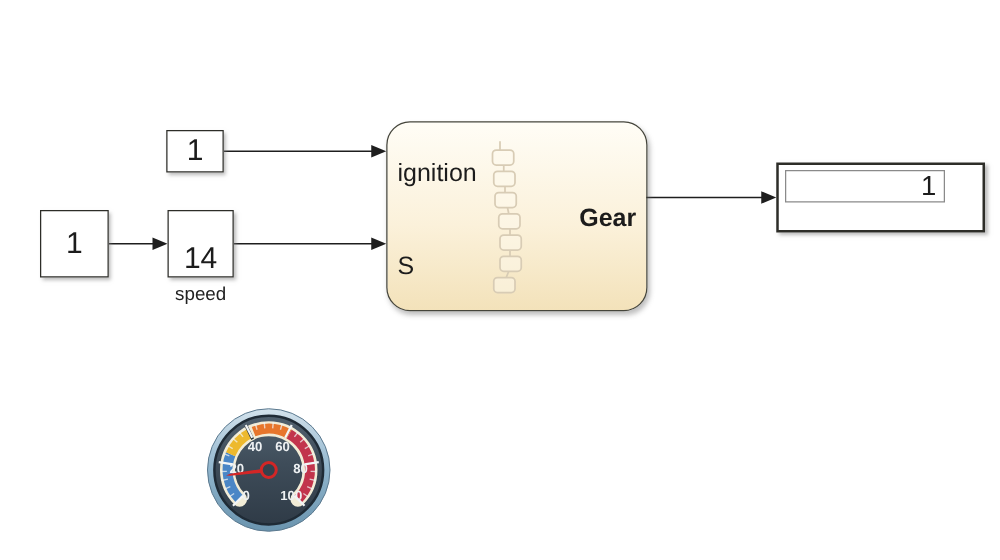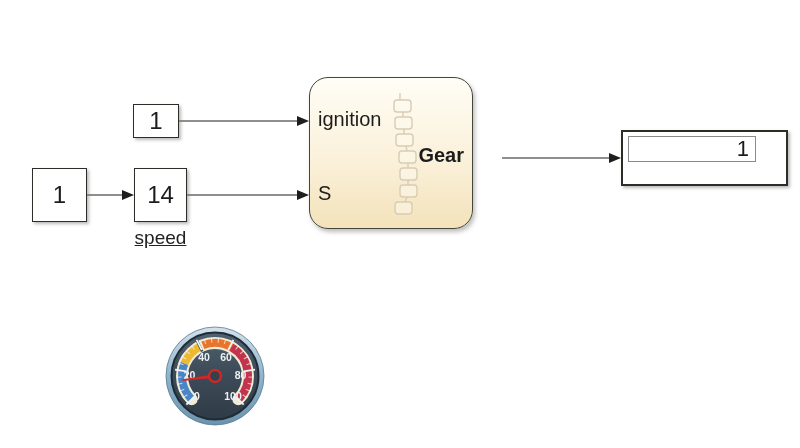--- a/index.html
+++ b/index.html
@@ -10,24 +10,24 @@
   svg.wires{position:absolute;left:0;top:0;width:800px;height:448px;}
   .wire line{stroke:#1e1e1e;stroke-width:1.2;}
   .wire polygon{fill:#1e1e1e;}
   .block{
     position:absolute;background:#ffffff;border:1.8px solid #2d2d28;
     box-shadow:2px 2px 3px rgba(130,130,130,0.55);
     display:flex;align-items:center;justify-content:center;
     font-size:24px;box-sizing:border-box;
   }
   .caption{
-    position:absolute;text-align:center;font-size:19px;color:#222;text-decoration:underline;
+    position:absolute;text-align:center;font-size:15px;color:#222;
   }
   .chart{
-    position:absolute;left:309px;top:77px;width:164px;height:152px;
+    position:absolute;left:309px;top:97px;width:209px;height:152px;
     border:1.7px solid #45453b;border-radius:19px;box-sizing:border-box;
     background:linear-gradient(180deg,#fffdf6 0%,#fbf1da 55%,#f3e2ba 100%);
     box-shadow:2px 3px 4px rgba(110,110,110,0.45);
   }
   .chart .portlabel{position:absolute;font-size:20px;color:#1c1c1c;line-height:20px;}
   .chart .watermark{position:absolute;left:0;top:0;}
   .display{
     position:absolute;left:621px;top:130px;width:167px;height:56px;
     background:#ffffff;border:2px solid #2d2d28;box-sizing:border-box;
     box-shadow:2px 2px 3px rgba(130,130,130,0.55);
@@ -66,21 +66,21 @@
   </svg>
 
   <div class="block" style="left:133px;top:104px;width:46px;height:34px;">
     <span>1</span>
   </div>
 
   <div class="block" style="left:32px;top:168px;width:55px;height:54px;">
     <span>1</span>
   </div>
 
-  <div class="block" style="left:134px;top:168px;width:53px;height:54px;">
+  <div class="block" style="left:134px;top:168px;width:53px;height:54px;align-items:flex-end;">
     <span>14</span>
   </div>
   <div class="caption" style="left:128px;top:227px;width:65px;">speed</div>
 
   <div class="chart">
     <svg class="watermark" width="193" height="152" viewBox="0 0 193 152">
       <g fill="rgba(253,249,238,0.5)" stroke="#d8ccb5" stroke-width="1.4">
         <line x1="90" y1="15" x2="90" y2="22"></line>
         <rect x="84" y="22" width="17" height="12" rx="3"></rect>
         <line x1="93" y1="34" x2="93" y2="39"></line>

